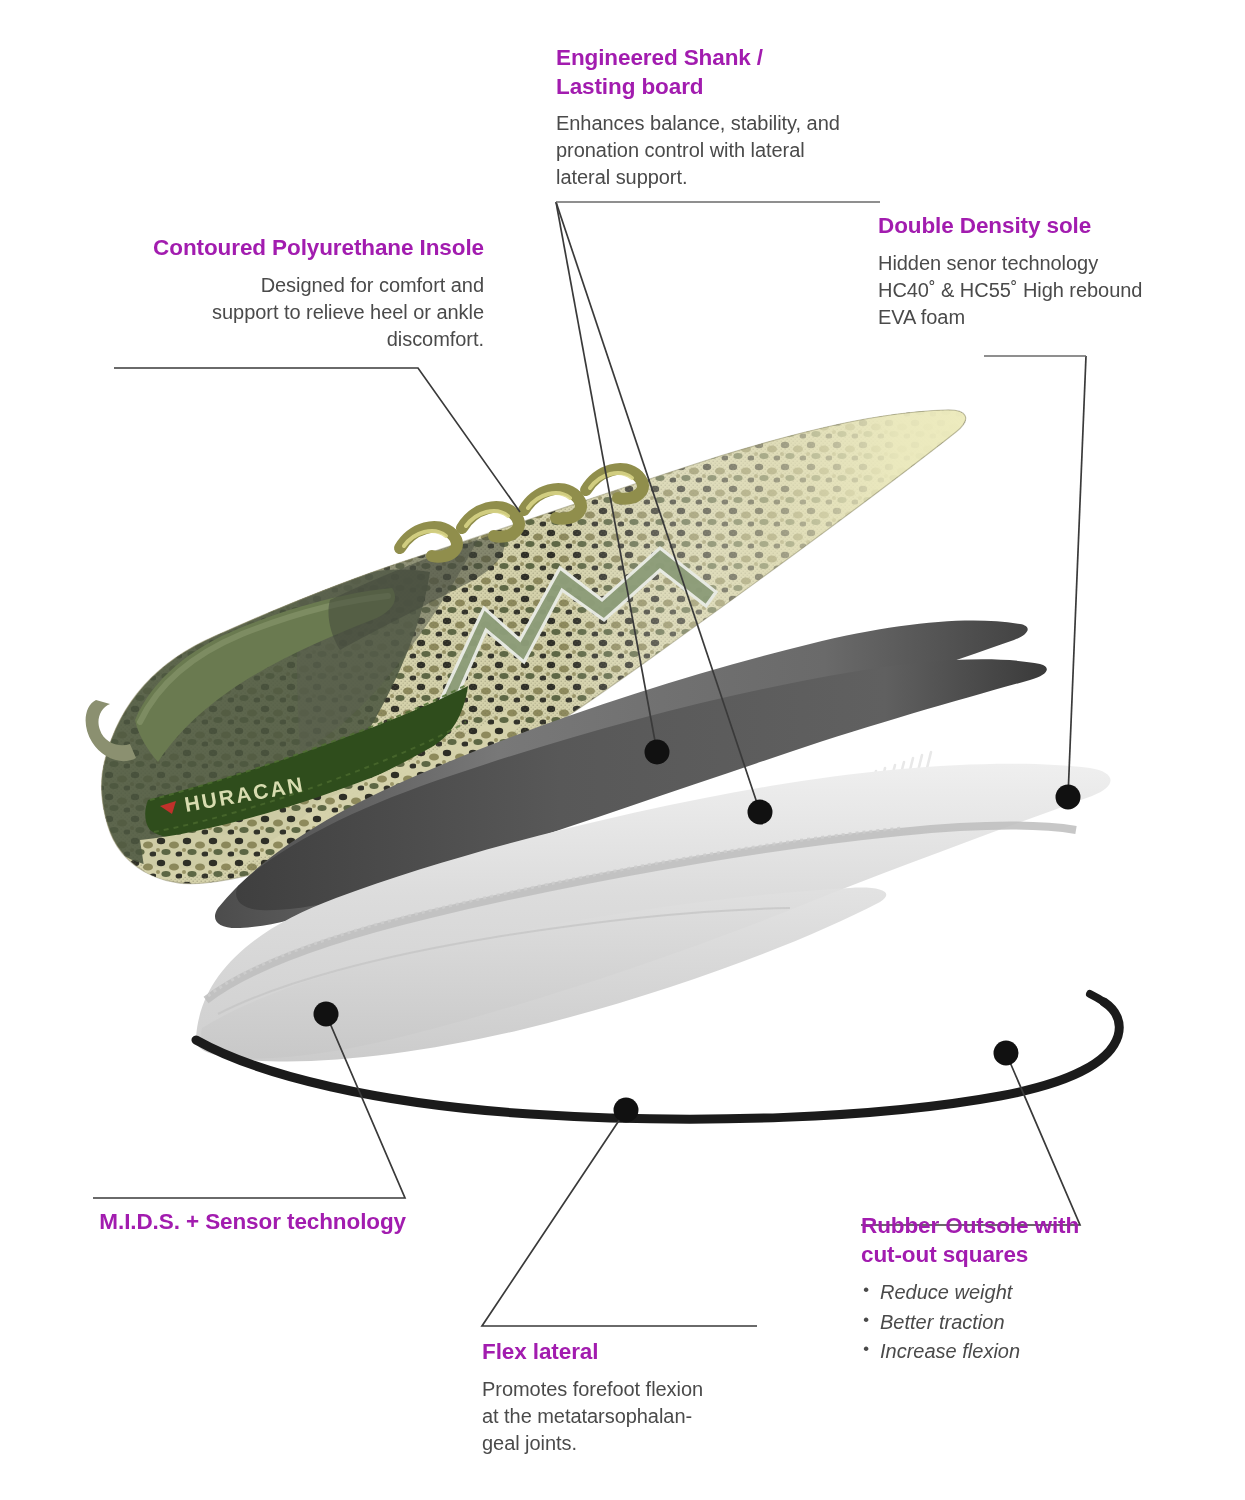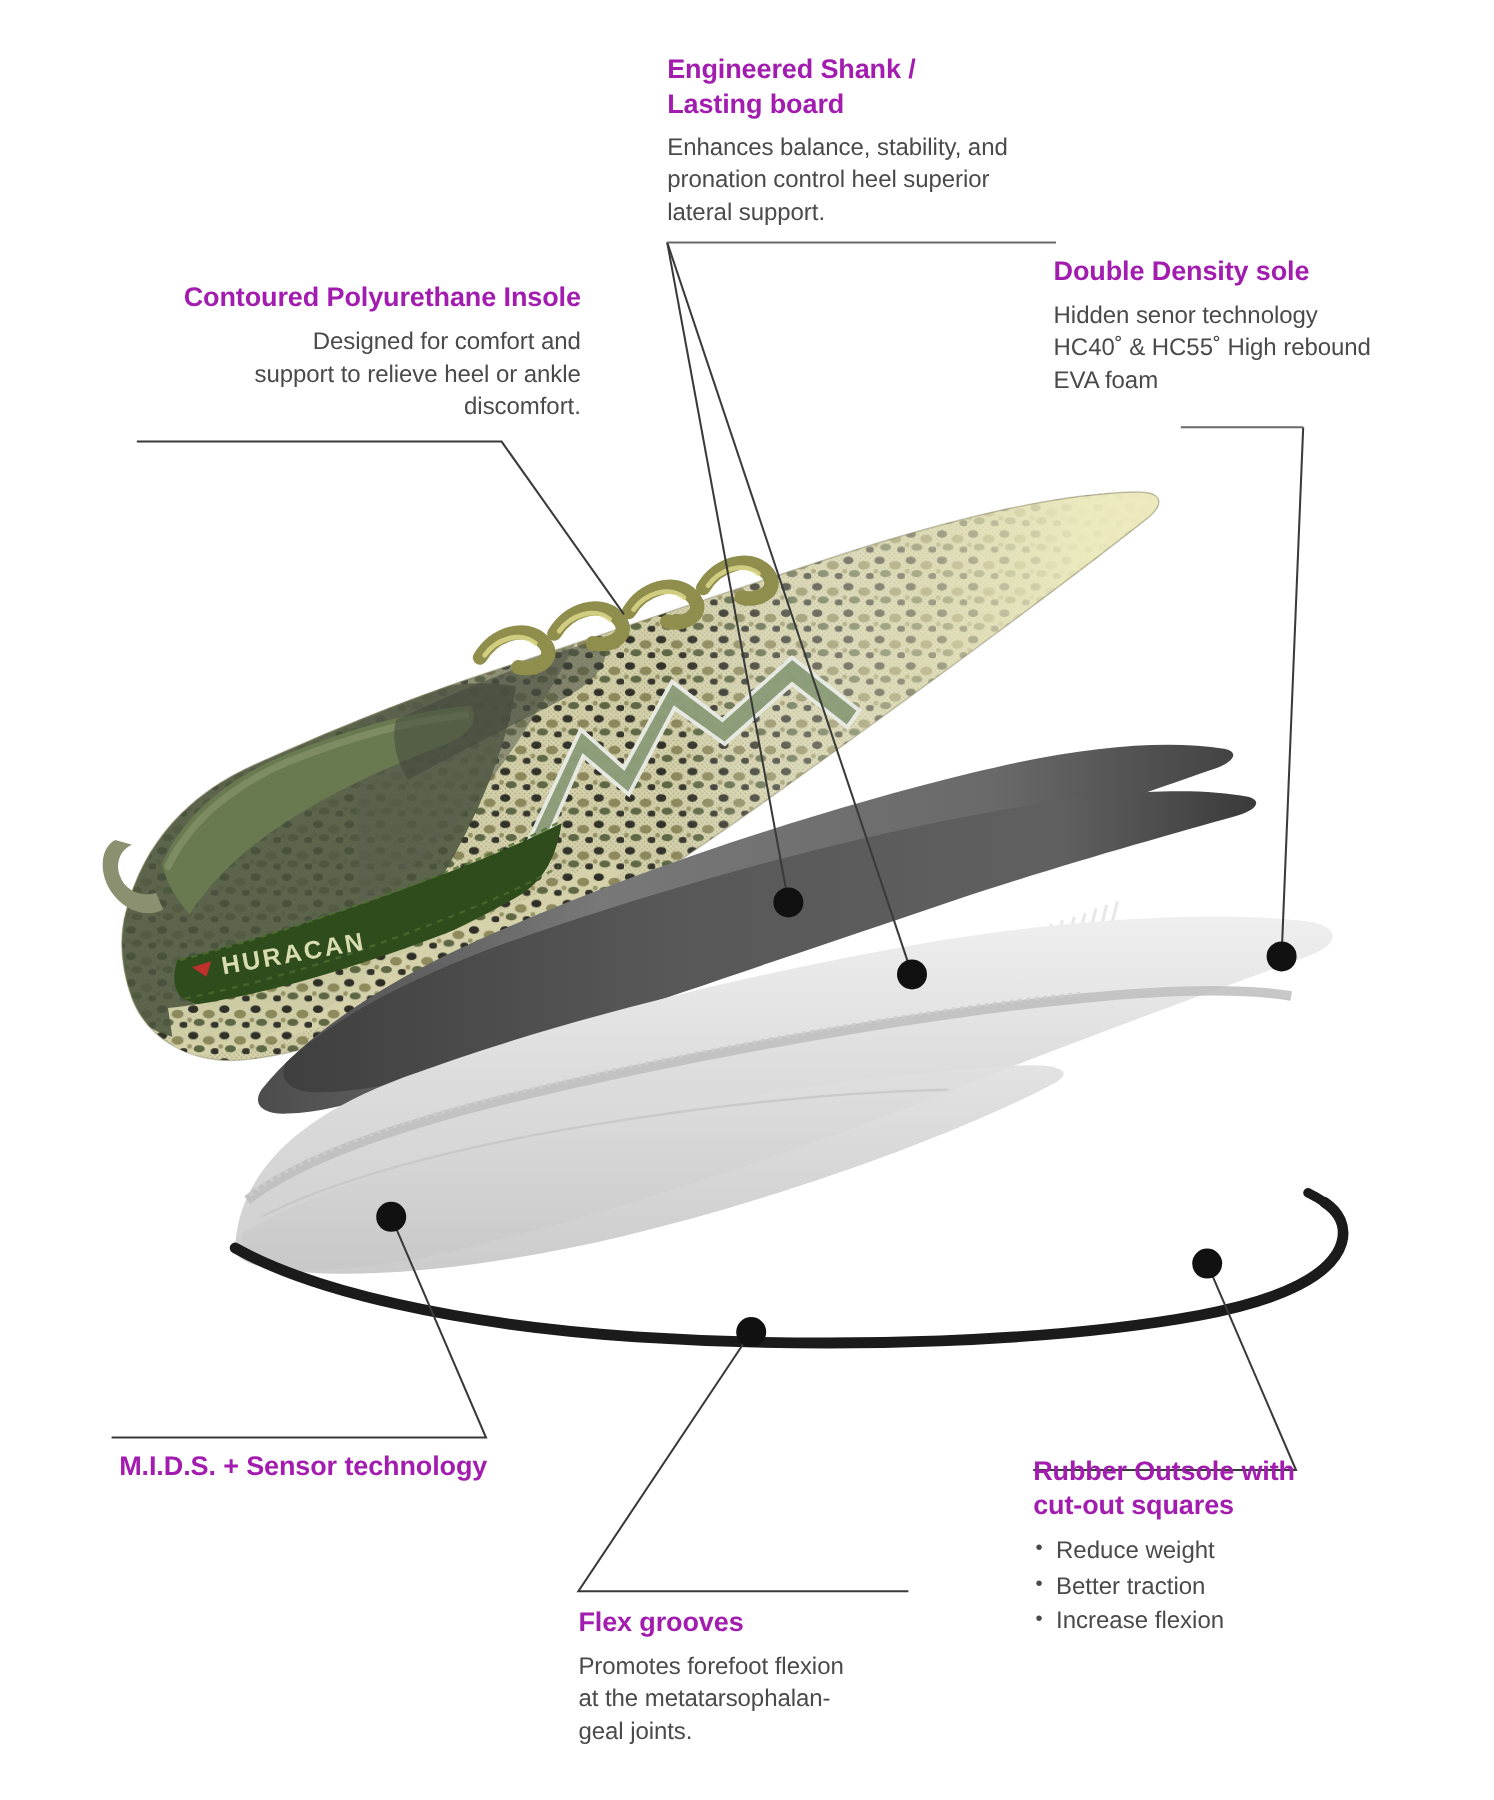--- a/index.html
+++ b/index.html
@@ -48,20 +48,21 @@
     line-height: 1.35;
     color: #4a4a4a;
     margin: 0;
     white-space: pre-line;
     letter-spacing: -0.05px;
   }
   .callout ul.bullets {
     margin: 4px 0 0 0;
     padding: 0;
     list-style: none;
+    font-style: italic;
   }
   .callout ul.bullets li {
     font-size: 20px;
     line-height: 1.48;
     color: #4a4a4a;
     position: relative;
     padding-left: 19px;
   }
   .callout ul.bullets li::before {
     content: "\2022";
@@ -319,21 +320,21 @@
       <circle cx="326" cy="1014" r="12.5"></circle>
       <circle cx="626" cy="1110" r="12.5"></circle>
       <circle cx="1006" cy="1053" r="12.5"></circle>
     </g>
   </svg>
 
   <div class="callout" id="co-shank">
     <div class="title">Engineered Shank /
 Lasting board</div>
     <div class="body">Enhances balance, stability, and
-pronation control heel superior
+pronation control with lateral
 lateral support.</div>
   </div>
 
   <div class="callout" id="co-insole">
     <div class="title">Contoured Polyurethane Insole</div>
     <div class="body">Designed for comfort and
 support to relieve heel or ankle
 discomfort.</div>
   </div>
 
@@ -342,21 +343,21 @@
     <div class="body">Hidden senor technology
 HC40˚ &amp; HC55˚ High rebound
 EVA foam</div>
   </div>
 
   <div class="callout" id="co-mids">
     <div class="title">M.I.D.S. + Sensor technology</div>
   </div>
 
   <div class="callout" id="co-flex">
-    <div class="title">Flex grooves</div>
+    <div class="title">Flex lateral</div>
     <div class="body">Promotes forefoot flexion
 at the metatarsophalan-
 geal joints.</div>
   </div>
 
   <div class="callout" id="co-outsole">
     <div class="title">Rubber Outsole with
 cut-out squares</div>
     <ul class="bullets">
         <li>Reduce weight</li>

